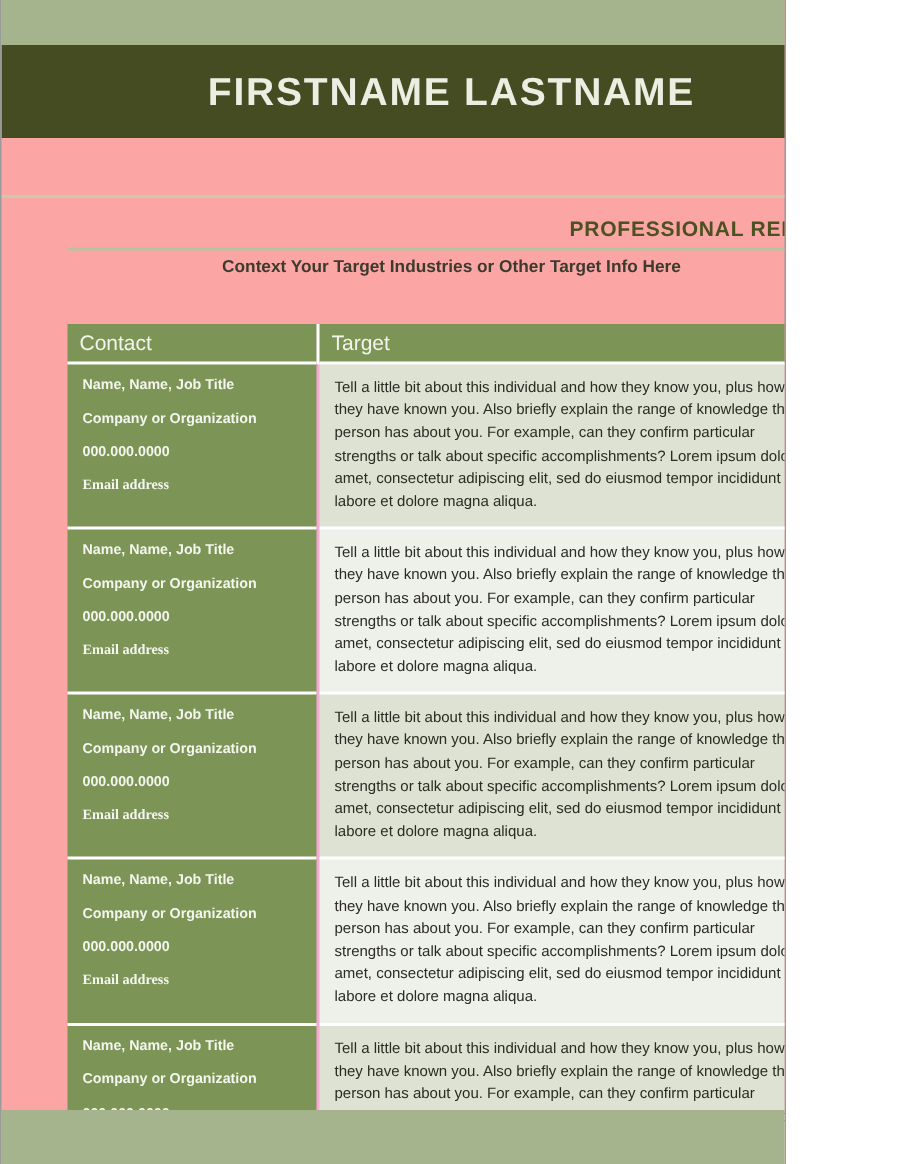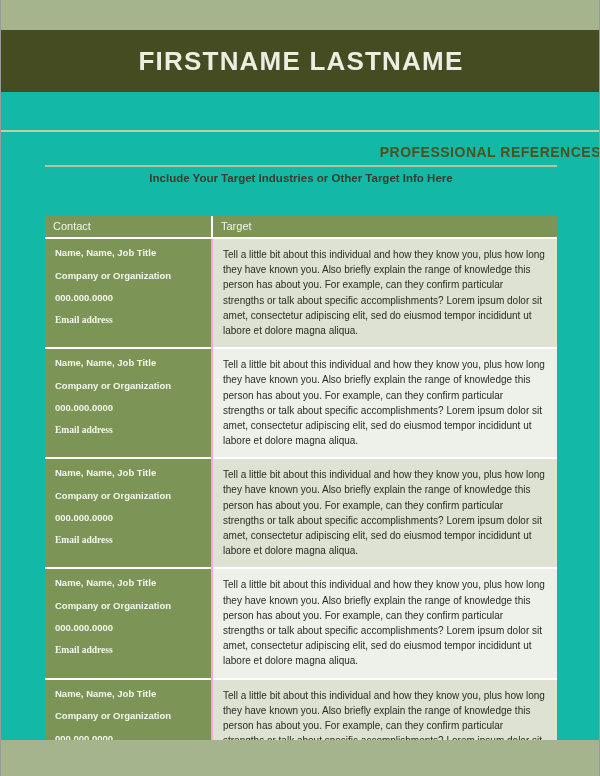--- a/index.html
+++ b/index.html
@@ -8,23 +8,23 @@
     padding: 0;
     background: #ffffff;
   }
   body {
     font-family: "Liberation Sans", sans-serif;
     -webkit-font-smoothing: antialiased;
   }
 
   .page {
     position: relative;
-    width: 600px;
+    width: 524px;
     height: 776px;
-    background: #14b8a6;
+    background: #fca5a5;
     box-sizing: border-box;
     border-left: 1px solid #9a9a9a;
     border-right: 1px solid #9a9a9a;
     overflow: hidden;
     padding-left: 32px;
   }
 
   
   .accent-band-top {
     position: absolute;
@@ -126,21 +126,21 @@
     width: 512px;
     border-collapse: collapse;
     table-layout: fixed;
   }
   .ref-table col.col-contact { width: 167px; }
   .ref-table col.col-context { width: 345px; }
 
   .ref-table thead th {
     background: #7c9456;
     color: #f2f4ec;
-    font-size: 11px;
+    font-size: 14px;
     font-weight: normal;
     text-align: left;
     padding: 4px 8px 5px 8px;
     border: 0;
   }
   .ref-table thead th.th-context {
     border-left: 2px solid #ffffff;
   }
 
   .ref-table td {
@@ -192,21 +192,21 @@
   <div class="accent-band-top"></div>
 
   <div class="name-banner">
     <div class="name-text">FIRSTNAME LASTNAME</div>
   </div>
 
   <div class="contact-rule"></div>
 
   <div class="section-title">PROFESSIONAL REFERENCES</div>
   <div class="section-rule"></div>
-  <div class="section-subtitle">Include Your Target Industries or Other Target Info Here</div>
+  <div class="section-subtitle">Context Your Target Industries or Other Target Info Here</div>
 
   <table class="ref-table">
     <colgroup>
       <col class="col-contact">
       <col class="col-context">
     </colgroup>
     <thead>
       <tr>
         <th class="th-contact">Contact</th>
         <th class="th-context">Target</th>

